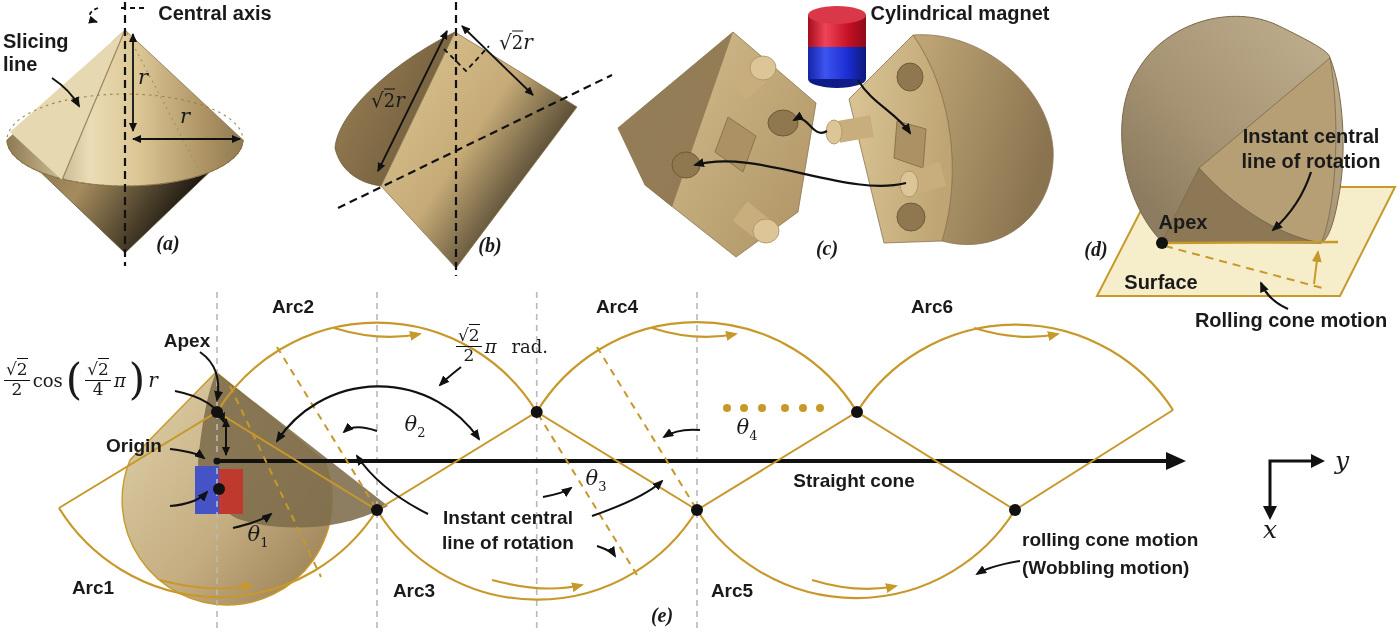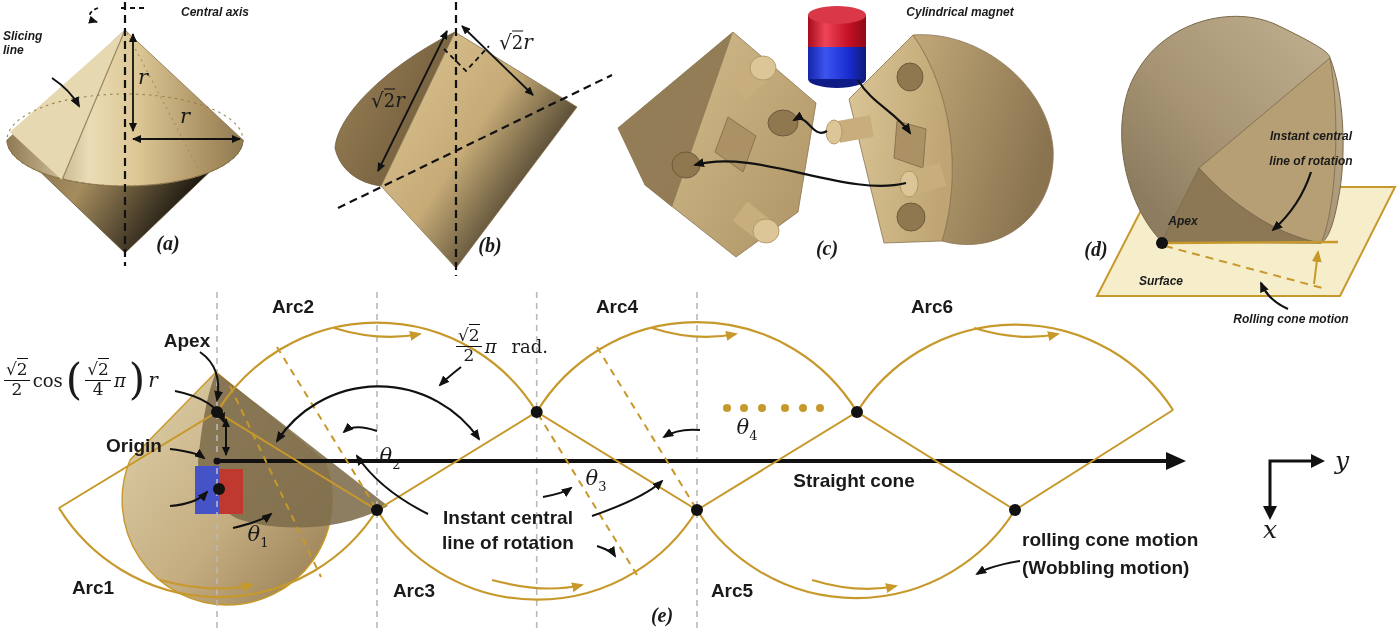--- a/index.html
+++ b/index.html
@@ -1,21 +1,21 @@
 <!DOCTYPE html>
 <html><head>
 <meta charset="utf-8">
 <style>
   html,body { margin:0; padding:0; background:#fff; }
   #fig { position:relative; width:1400px; height:634px; background:#ffffff;
          font-family:"Liberation Sans", sans-serif; color:#1a1a1a; overflow:hidden; }
   #art { position:absolute; left:0; top:0; }
   .lbl { position:absolute; font-weight:bold; white-space:nowrap; line-height:1.15; }
   .c   { transform:translate(-50%,-50%); text-align:center; }
-  .s17 { font-size:12px;font-style:italic; }
+  .s17 { font-size:20px; }
   .s19 { font-size:19px; }
   .tag { position:absolute; transform:translate(-50%,-50%);
          font-family:"Liberation Serif", serif; font-style:italic; font-weight:bold; font-size:20px; }
   .math { font-family:"DejaVu Serif", serif; font-style:italic; font-weight:normal; }
   .rom  { font-family:"DejaVu Serif", serif; font-style:normal; font-weight:normal; }
   .theta { position:absolute; transform:translate(-50%,-50%); font-family:"DejaVu Serif",serif;
            font-style:italic; font-size:21px; }
   .theta sub { font-size:13px; font-style:normal; }
   .formula { position:absolute; display:flex; align-items:center; gap:3px;
              font-family:"DejaVu Serif",serif; font-size:18px; }
@@ -291,21 +291,21 @@
   <div class="lbl s19 c" style="left:293px; top:307px;">Arc2</div>
   <div class="lbl s19 c" style="left:414px; top:591px;">Arc3</div>
   <div class="lbl s19 c" style="left:617px; top:307px;">Arc4</div>
   <div class="lbl s19 c" style="left:732px; top:591px;">Arc5</div>
   <div class="lbl s19 c" style="left:932px; top:307px;">Arc6</div>
 
   <div class="lbl s19 c" style="left:187px; top:341px;">Apex</div>
   <div class="lbl s19 c" style="left:134px; top:446px;">Origin</div>
 
   <div class="theta" style="left:258px; top:536px;"><span>θ</span><sub>1</sub></div>
-  <div class="theta" style="left:390px; top:426px;margin-top:32px;"><span>θ</span><sub>2</sub></div>
+  <div class="theta" style="left:415px; top:426px;"><span>θ</span><sub>2</sub></div>
   <div class="theta" style="left:596px; top:480px;"><span>θ</span><sub>3</sub></div>
   <div class="theta" style="left:715px; top:429px;margin-left:32px;"><span>θ</span><sub>4</sub></div>
 
   <div class="formula" style="left:4px; top:354px; height:52px;">
     <span class="frac">
       <span class="num"><span>√</span><span class="vin">2</span></span>
       <span>2</span>
     </span>
     <span class="rom">cos</span>
     <span class="paren">(</span>

